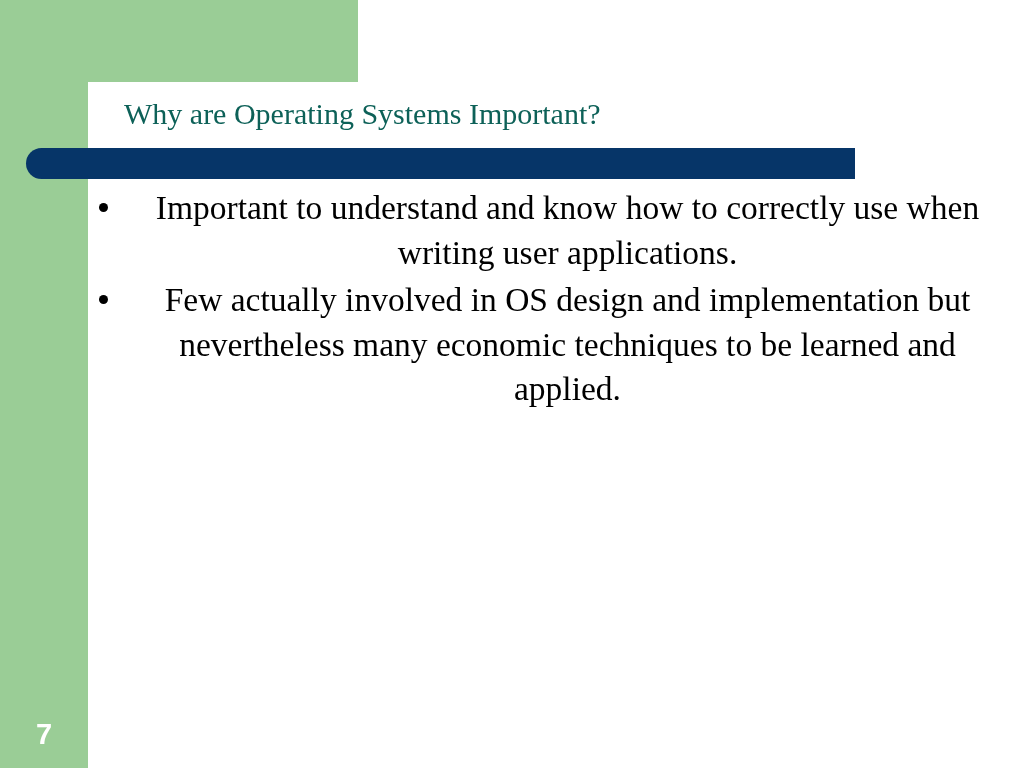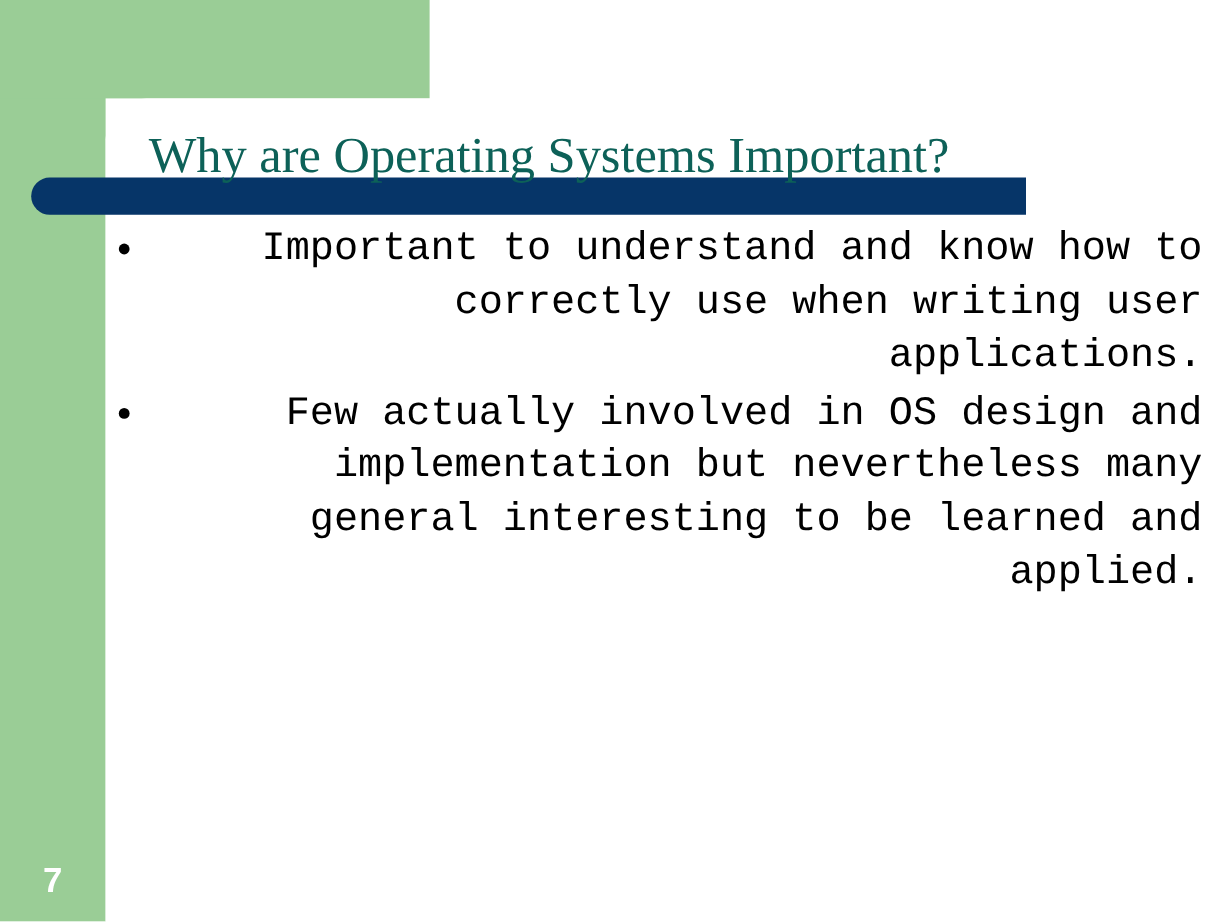--- a/index.html
+++ b/index.html
@@ -66,47 +66,46 @@
 
   
   .slide-title {
     position: absolute;
     left: 124px;
     top: 89px;
     width: 880px;
     height: 56px;
     color: #0d6158;
     font-family: "Liberation Serif", "DejaVu Serif", serif;
-    font-size: 42px;
+    font-size: 30px;
     line-height: 50px;
     font-weight: normal;
     white-space: nowrap;
     letter-spacing: 0px;
-    margin-top: 16px;
   }
 
   
   .body-list {
     position: absolute;
     left: 96px;
     top: 186px;
     width: 906px;
     margin: 0;
     padding: 0;
     list-style: none;
   }
   .bullet-item {
     position: relative;
     padding-left: 37px;
     margin: 0 0 3px 0;
     color: #000000;
-    font-family: Liberation Mono, monospace;
+    font-family: Liberation Serif, serif;
     font-size: 33.5px;
     line-height: 44.5px;
-    text-align: right;
+    text-align: center;
   }
   .bullet-dot {
     position: absolute;
     left: 3px;
     top: 17px;
     width: 9px;
     height: 9px;
     background: #000000;
     border-radius: 50%;
   }
@@ -140,19 +139,19 @@
 
   <div class="slide-title">Why are Operating Systems Important?</div>
 
   <ul class="body-list">
     <li class="bullet-item">
       <span class="bullet-dot"></span>
       <span class="bullet-text">Important to understand and know how to correctly use when writing user applications.</span>
     </li>
     <li class="bullet-item">
       <span class="bullet-dot"></span>
-      <span class="bullet-text">Few actually involved in OS design and implementation but nevertheless many general interesting to be learned and applied.</span>
+      <span class="bullet-text">Few actually involved in OS design and implementation but nevertheless many economic techniques to be learned and applied.</span>
     </li>
   </ul>
 
   <div class="page-number">7</div>
 
 </div>
 
 </body></html>

